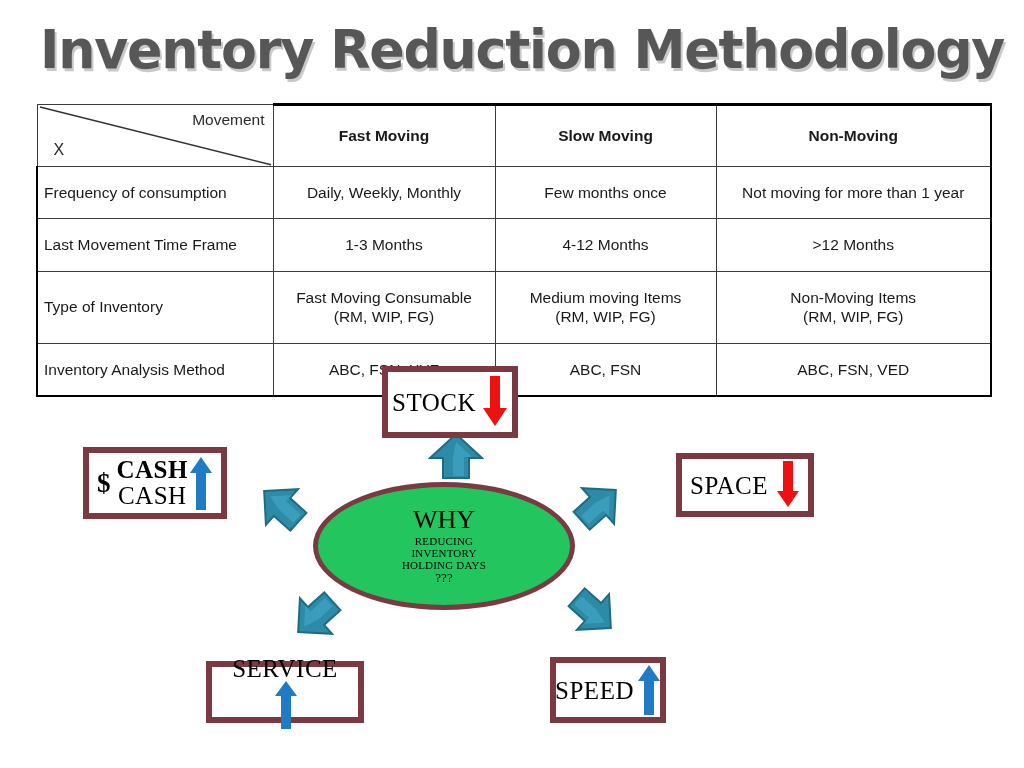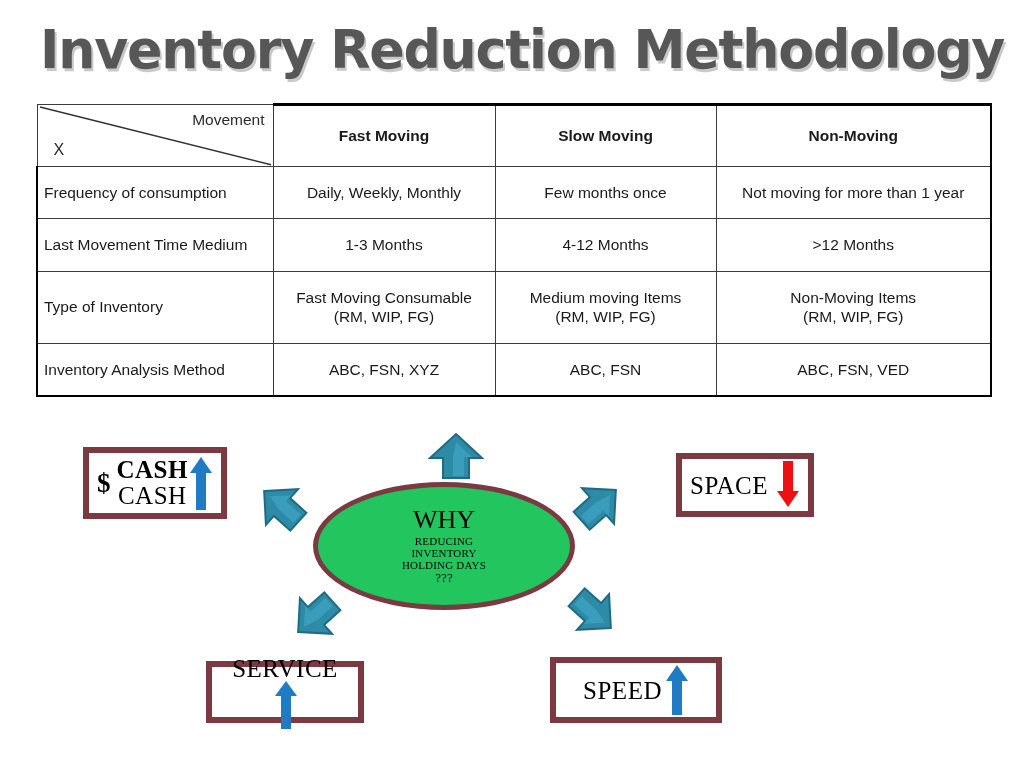--- a/index.html
+++ b/index.html
@@ -119,21 +119,21 @@
     white-space: nowrap;
     line-height: 1.0;
   }
   .node-label.two-line { text-align: center; line-height: 1.05; }
 
   
   #box-stock   { left: 382px; top: 30px;  width: 136px; height: 72px; }
   #box-cash    { left: 83px;  top: 111px; width: 144px; height: 72px; }
   #box-space   { left: 676px; top: 117px; width: 138px; height: 64px; }
   #box-service { left: 206px; top: 325px; width: 158px; height: 62px; flex-direction: column; }
-  #box-speed   { left: 550px; top: 321px; width: 172px; height: 66px; }
+  #box-speed   { left: 550px; top: 321px; width: 116px; height: 66px; }
   .dollar {
     font-family: "Liberation Serif", serif;
     font-weight: bold;
     font-size: 27px;
   }
 
   
   #why-ellipse {
     position: absolute;
     left: 313px; top: 146px;
@@ -190,21 +190,21 @@
       </tr>
 
       <tr class="short">
         <td class="rowlabel">Frequency of consumption</td>
         <td class="cellc">Daily, Weekly, Monthly</td>
         <td class="cellc">Few months once</td>
         <td class="cellc cell-last">Not moving for more than 1 year</td>
       </tr>
 
       <tr class="short">
-        <td class="rowlabel">Last Movement Time Medium</td>
+        <td class="rowlabel">Last Movement Time Frame</td>
         <td class="cellc">1-3 Months</td>
         <td class="cellc">4-12 Months</td>
         <td class="cellc cell-last">&gt;12 Months</td>
       </tr>
 
       <tr class="tall">
         <td class="rowlabel">Type of Inventory</td>
         <td class="cellc">
           <div>Fast Moving Consumable</div>
           <div>(RM, WIP, FG)</div>
@@ -264,20 +264,29 @@
     </svg>
 
     <div id="why-ellipse">
       <div id="why-title">WHY</div>
       <div class="why-line">REDUCING</div>
       <div class="why-line">INVENTORY</div>
       <div class="why-line">HOLDING DAYS</div>
       <div id="why-marks">???</div>
     </div>
 
+    <div id="box-stock" class="node-box">
+      <span class="node-label">STOCK</span>
+      <span style="position:relative;width:26px;height:52px;margin-left:6px;">
+        <svg width="26" height="52" viewBox="0 0 26 52">
+          <rect x="8" y="0" width="10" height="34" fill="#EE1111"></rect>
+          <polygon points="13,50 1,32 25,32" fill="#EE1111"></polygon>
+        </svg>
+      </span>
+    </div>
 
     <div id="box-cash" class="node-box">
       <span class="dollar">$</span>
       <span class="node-label two-line" style="margin-left:6px;">
         <span style="display:block;font-weight:bold;">CASH</span>
         <span style="display:block;">CASH</span>
       </span>
       <span style="position:relative;width:24px;height:54px;margin-left:1px;">
         <svg width="24" height="54" viewBox="0 0 24 54">
           <rect x="7" y="16" width="10" height="38" fill="#1F7BC4"></rect>

